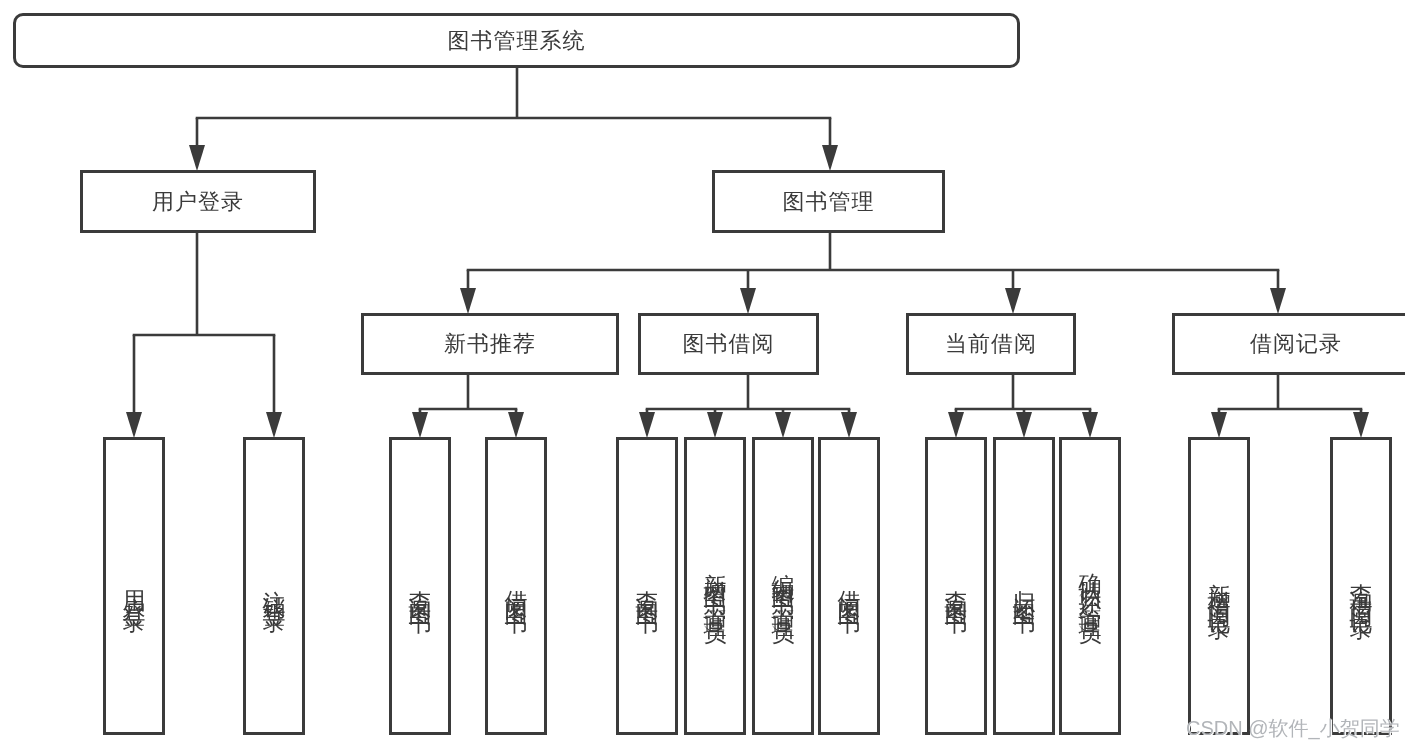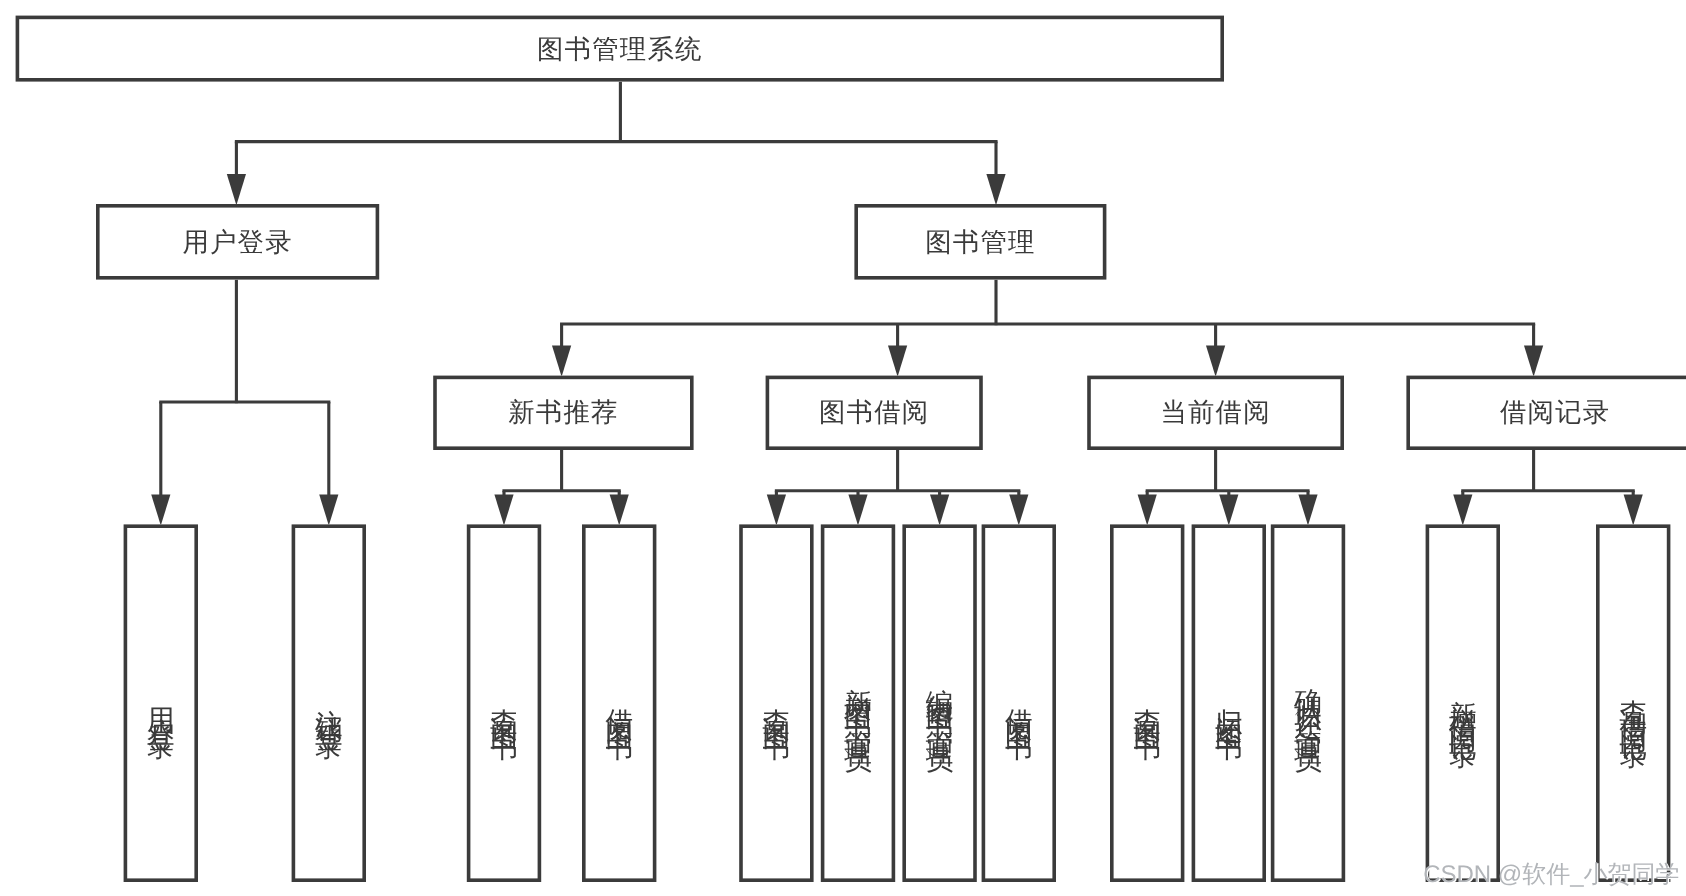--- a/index.html
+++ b/index.html
@@ -26,20 +26,21 @@
     align-items: center;
     justify-content: center;
     color: #3a3a3a;
     z-index: 2;
   }
   .node.root {
     left: 13px; top: 13px;
     width: 1007px; height: 55px;
     font-size: 22px;
     letter-spacing: 1px;
+    border-radius: 10px;
   }
   .node.lvl2 {
     top: 170px; height: 63px;
     font-size: 22px;
     letter-spacing: 1px;
   }
   .node.lvl3 {
     top: 313px; height: 62px;
     font-size: 22px;
     letter-spacing: 1px;
@@ -138,31 +139,31 @@
     </g>
   </svg>
 
   <div class="node root">
     <span>图书管理系统</span>
   </div>
 
   <div class="node lvl2" style="left:80px;width:236px;">
     <span>用户登录</span>
   </div>
-  <div class="node lvl2" style="left:712px;width:210px;">
+  <div class="node lvl2" style="left:712px;width:233px;">
     <span>图书管理</span>
   </div>
 
-  <div class="node lvl3" style="left:361px;width:217px;">
+  <div class="node lvl3" style="left:361px;width:258px;">
     <span>新书推荐</span>
   </div>
   <div class="node lvl3" style="left:638px;width:181px;">
     <span>图书借阅</span>
   </div>
-  <div class="node lvl3" style="left:906px;width:214px;">
+  <div class="node lvl3" style="left:906px;width:170px;">
     <span>当前借阅</span>
   </div>
   <div class="node lvl3" style="left:1172px;width:248px;">
     <span>借阅记录</span>
   </div>
 
   <div class="node leaf" style="left:103px;">
     <span class="vtext">用户登录</span>
   </div>
   <div class="node leaf" style="left:243px;">

